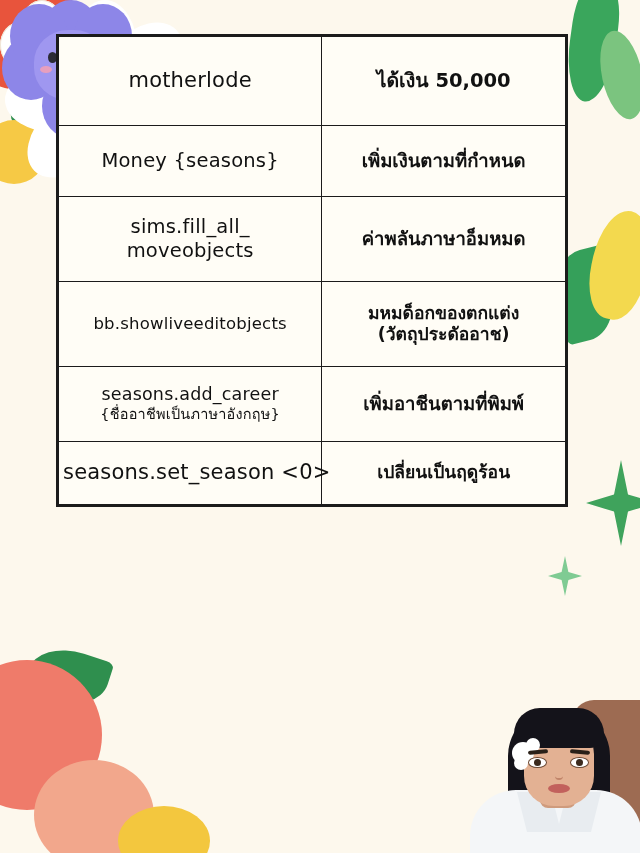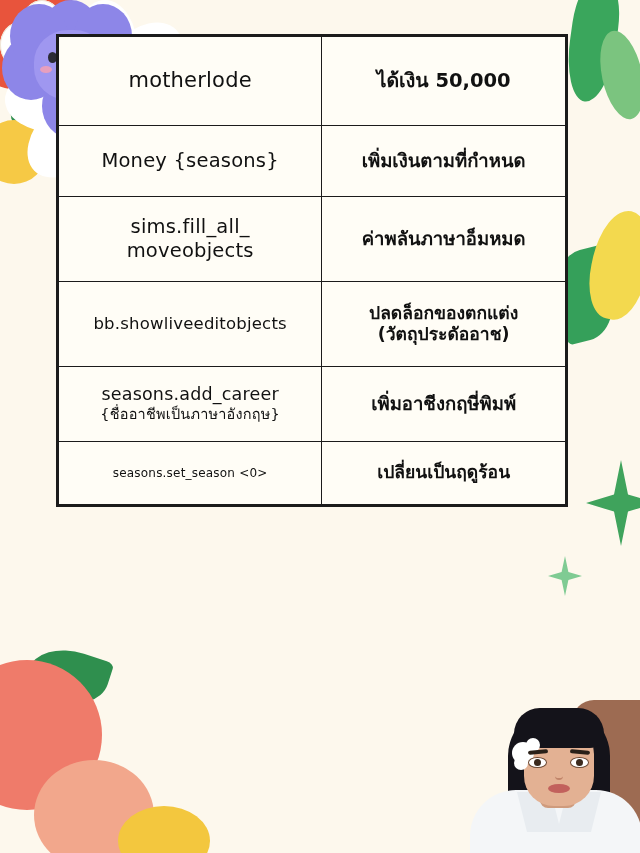--- a/index.html
+++ b/index.html
@@ -277,21 +277,21 @@
   .r5 td { height: 72px; }
   .r6 td { height: 62px; }
   .r7 td { height: 50px; }
   .r8 td { height: 50px; }
 
   .s22 { font-size: 21px; }
   .s20 { font-size: 19.5px; }
   .s19 { font-size: 18.5px; }
   .s18 { font-size: 17.5px; }
   .s17 { font-size: 16.5px; }
-  .s16 { font-size: 12px; }
+  .s16 { font-size: 21px; }
   .s15 { font-size: 14.5px; }
 
   .thai { font-family: "DejaVu Sans", sans-serif; }
   .nowrap { white-space: nowrap; }
   .two-line span { display: block; }
 </style>
 </head>
 <body>
 
 <div class="bg">
@@ -387,30 +387,30 @@
       <tr class="r2">
         <td class="cmd s20 two-line">
           <span>sims.fill_all_</span>
           <span>moveobjects</span>
         </td>
         <td class="desc thai s19 nowrap">ค่าพลันภาษาอ็มหมด</td>
       </tr>
       <tr class="r5">
         <td class="cmd s17 nowrap">bb.showliveeditobjects</td>
         <td class="desc thai s18 two-line">
-          <span>ปลดล็อกของตกแต่ง</span>
+          <span>มหมด็อกของตกแต่ง</span>
           <span>(วัตถุประดัออาช)</span>
         </td>
       </tr>
       <tr class="r6">
         <td class="cmd two-line">
           <span class="s18">seasons.add_career</span>
           <span class="thai s15">{ชื่ออาชีพเป็นภาษาอังกฤษ}</span>
         </td>
-        <td class="desc thai s19 nowrap">เพิ่มอาชีงกฤษี่พิมพ์</td>
+        <td class="desc thai s19 nowrap">เพิ่มอาชีนตามที่พิมพ์</td>
       </tr>
       <tr class="r7">
         <td class="cmd s16 nowrap">seasons.set_season &lt;0&gt;</td>
         <td class="desc thai s18 nowrap">เปลี่ยนเป็นฤดูร้อน</td>
       </tr>
     </tbody>
   </table>
 </div>
 
 </body></html>

